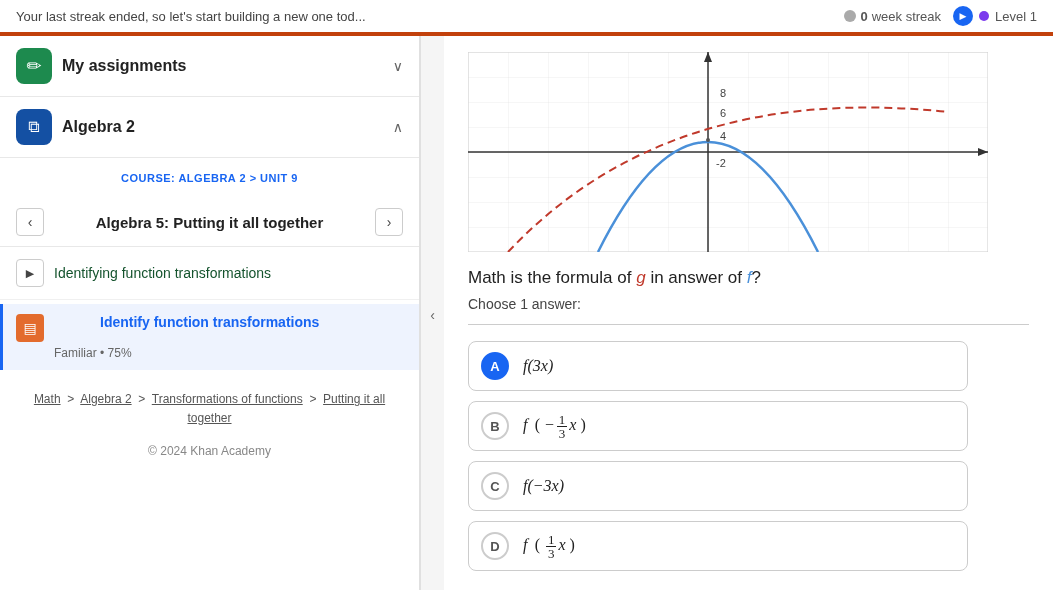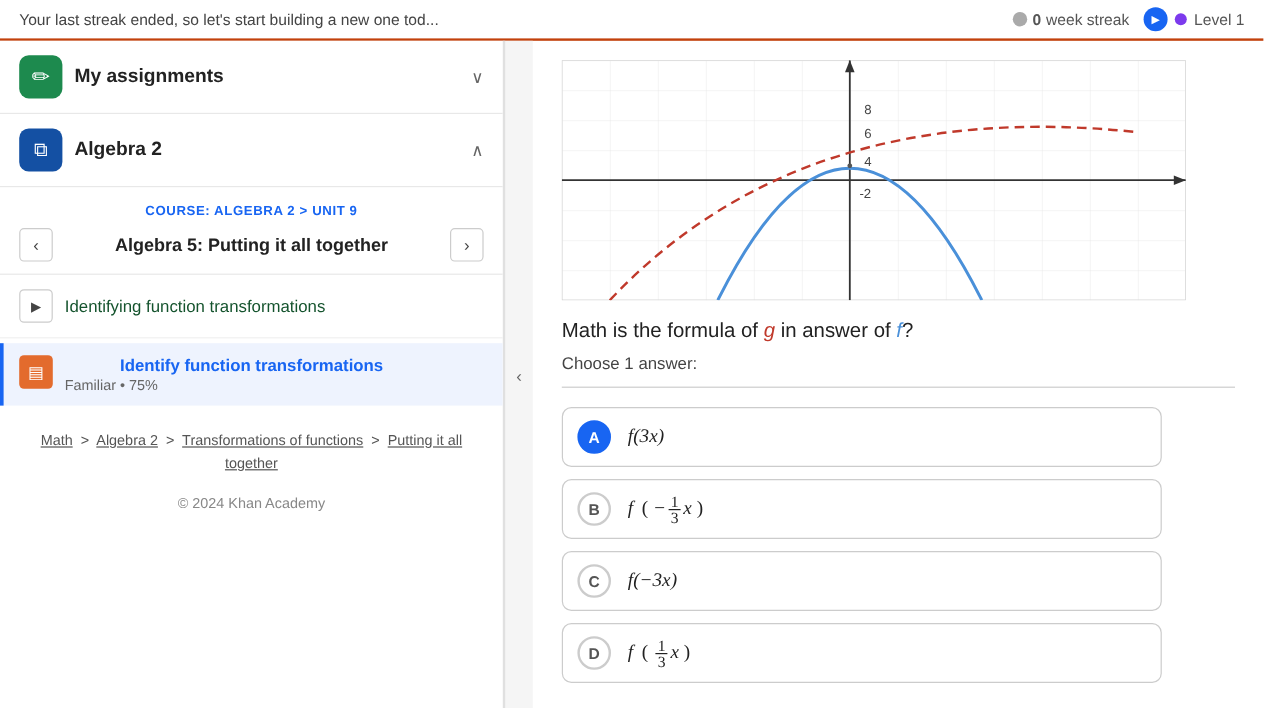--- a/index.html
+++ b/index.html
@@ -9,21 +9,21 @@
       font-size: 14px;
       color: #222;
       overflow: hidden;
       width: 1053px;
       height: 590px;
     }
 
     
     .top-banner {
       background: #fff;
-      border-bottom: 2px solid #c2410c;
+      border-bottom: 4px solid #c2410c;
       padding: 6px 16px;
       display: flex;
       align-items: center;
       justify-content: space-between;
       font-size: 13px;
       color: #444;
     }
     .streak-area {
       display: flex;
       align-items: center;
@@ -129,21 +129,21 @@
       padding: 14px 16px 10px;
       border-bottom: 1px solid #e8e8e8;
     }
 
     .breadcrumb-course {
       text-align: center;
       font-size: 11px;
       font-weight: 700;
       color: #1865f2;
       letter-spacing: 0.5px;
-      margin-bottom: 8px;
+      margin-bottom: 24px;
     }
 
     .lesson-nav {
       display: flex;
       align-items: center;
       justify-content: space-between;
     }
 
     .lesson-title {
       font-size: 15px;
@@ -211,21 +211,21 @@
     .active-exercise-info .name {
       font-size: 14px;
       font-weight: 600;
       color: #1865f2;
       padding-left: 46px;
     }
 
     .active-exercise-info .status {
       font-size: 12px;
       color: #666;
-      margin-top: 2px;
+      margin-top: 16px;
     }
 
     
     .breadcrumb-footer {
       padding: 16px 16px 8px;
       text-align: center;
       font-size: 12px;
       color: #555;
       line-height: 1.6;
     }

